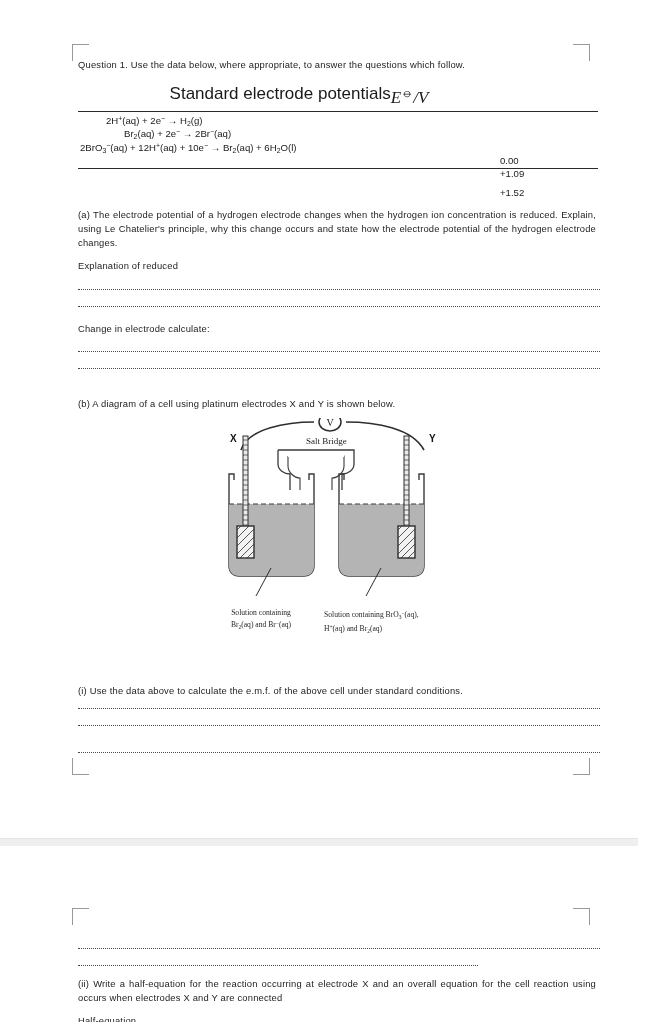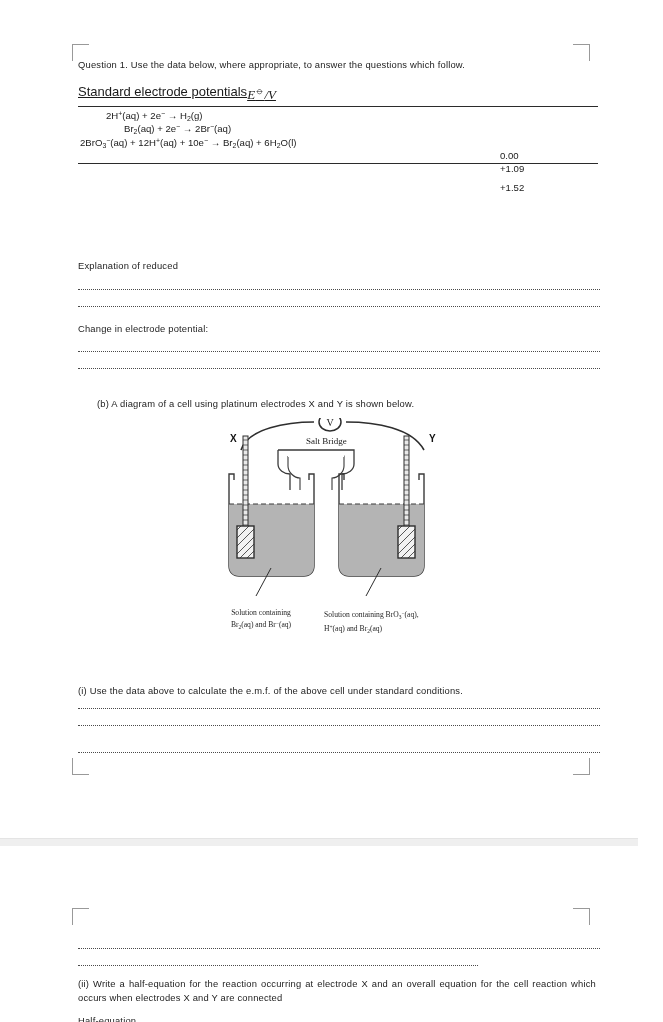--- a/index.html
+++ b/index.html
@@ -62,24 +62,23 @@
 
   
   .table-wrap {
     position: absolute;
     left: 78px;
     top: 84px;
     width: 520px;
   }
   .tbl-head {
     display: flex;
-    justify-content: flex-start;
-    font-size: 13px;
+    justify-content: center;
+    font-size: 17px;
     padding-bottom: 3px;
-    text-decoration: underline;
   }
   .rule-top { border-top: 1.4px solid #2b2b2b; }
   .rule-bot { border-top: 1.2px solid #2b2b2b; }
   .tbl-body {
     position: relative;
     height: 56px;
   }
   .eqline {
     position: absolute;
     font-size: 9.6px;
@@ -148,30 +147,31 @@
       <div class="eqline" style="left:46px; top:16px;">Br<sub>2</sub>(aq) + 2e<sup>−</sup> → 2Br<sup>−</sup>(aq)</div>
       <div class="evalue" style="top:16px;">+1.09</div>
 
       <div class="eqline" style="left:2px; top:30px;">2BrO<sub>3</sub><sup>−</sup>(aq) + 12H<sup>+</sup>(aq) + 10e<sup>−</sup> → Br<sub>2</sub>(aq) + 6H<sub>2</sub>O(l)</div>
       <div class="evalue" style="top:35px;">+1.52</div>
     </div>
     <div class="rule-bot"></div>
   </div>
 
 
+  <div class="ptext justified" style="left:78px; top:208px; width:518px;">(a)  The electrode potential of a hydrogen electrode changes when the hydrogen ion concentration is reduced. Explain, using Le Chatelier's principle, why this change occurs and state how the electrode potential of the hydrogen electrode changes.</div>
 
   <div class="ptext" style="left:78px; top:259px;">Explanation of reduced</div>
   <div class="dots" style="left:78px; top:288px; width:522px;"></div>
   <div class="dots" style="left:78px; top:305px; width:522px;"></div>
 
-  <div class="ptext" style="left:78px; top:322px;">Change in electrode potential:</div>
+  <div class="ptext" style="left:78px; top:322px;">Change in electrode calculate:</div>
   <div class="dots" style="left:78px; top:350px; width:522px;"></div>
   <div class="dots" style="left:78px; top:367px; width:522px;"></div>
 
-  <div class="ptext" style="left:78px; top:397px; width:518px;margin-left:19px;">(b) A diagram of a cell using platinum electrodes X and Y is shown below.</div>
+  <div class="ptext" style="left:78px; top:397px; width:518px;">(b) A diagram of a cell using platinum electrodes X and Y is shown below.</div>
 
   <div class="diagram">
     <svg width="280" height="200" viewBox="0 0 280 200">
 
       <path d="M45,32 C52,10 92,4 118,4" fill="none" stroke="#2e2e2e" stroke-width="1.6"></path>
       <path d="M150,4 C180,4 216,10 228,32" fill="none" stroke="#2e2e2e" stroke-width="1.6"></path>
 
       <ellipse cx="134" cy="4" rx="11" ry="9" fill="#ffffff" stroke="#2e2e2e" stroke-width="1.5"></ellipse>
       <text x="134" y="8" font-family="Liberation Serif, serif" font-size="10" text-anchor="middle" fill="#1a1a1a">V</text>
 
@@ -283,17 +283,17 @@
   <div class="page-gap"></div>
 
   <div class="sheet sheet-two"></div>
 
   <div class="crop tl" style="left:72px; top:908px;"></div>
   <div class="crop tr" style="left:573px; top:908px;"></div>
 
   <div class="dots" style="left:78px; top:947px; width:522px;"></div>
   <div class="dots" style="left:78px; top:964px; width:400px;"></div>
 
-  <div class="ptext justified" style="left:78px; top:977px; width:518px;">(ii) Write a half-equation for the reaction occurring at electrode X and an overall equation for the cell reaction which occurs when electrodes X and Y are connected</div>
+  <div class="ptext justified" style="left:78px; top:977px; width:518px;">(ii) Write a half-equation for the reaction occurring at electrode X and an overall equation for the cell reaction using occurs when electrodes X and Y are connected</div>
 
   <div class="ptext" style="left:78px; top:1014px;">Half-equation</div>
 
 </div>
 
 </body></html>

